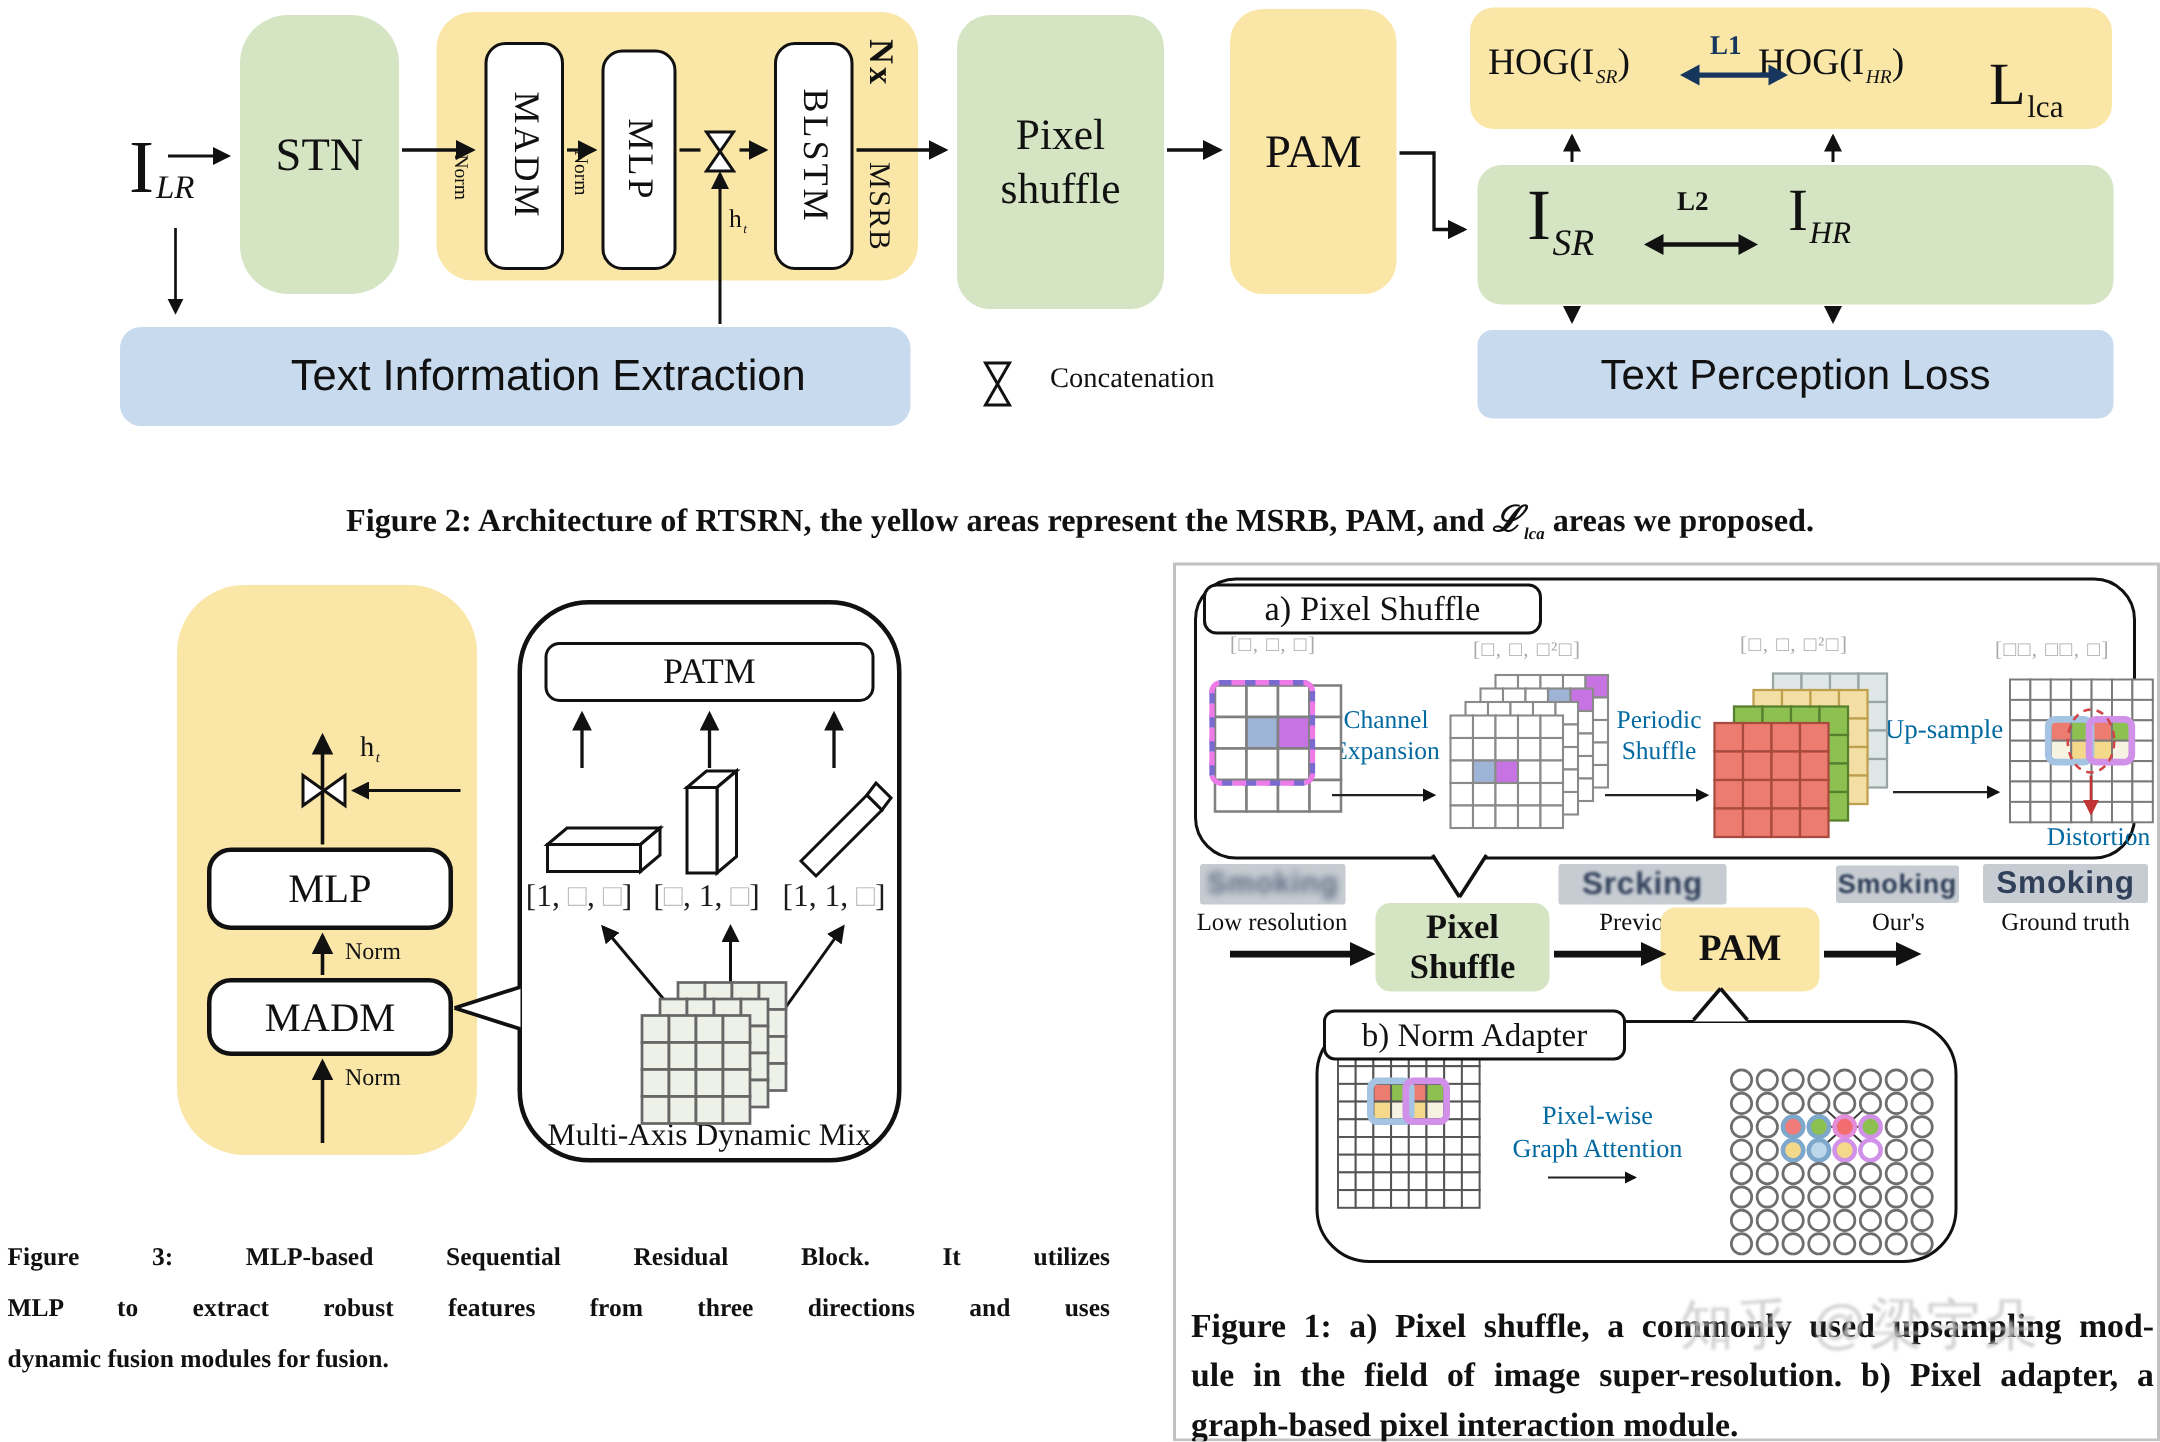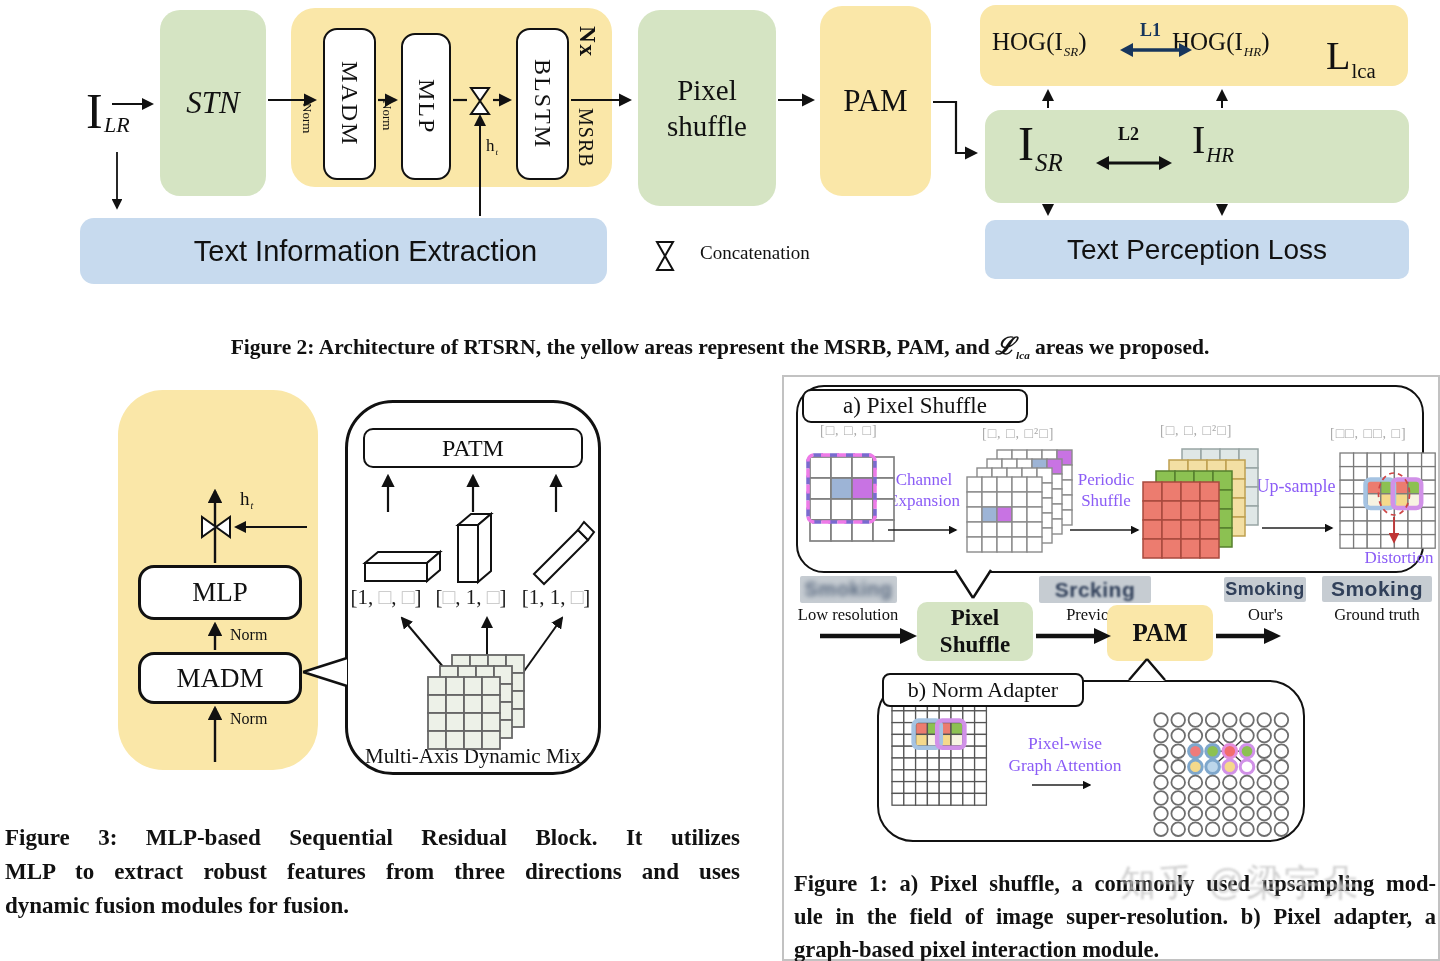--- a/index.html
+++ b/index.html
@@ -15,21 +15,21 @@
   .sans{font-family:"Liberation Sans","DejaVu Sans",sans-serif;}
   .sub{font-size:.52em;font-style:italic;vertical-align:-0.45em;margin-left:1px;}
   .b{font-weight:bold;}
   svg.layer{position:absolute;left:0;top:0;pointer-events:none;z-index:5;}
   .z6{z-index:6;}
   .caption{font-weight:bold;}
   .jl{text-align:justify;text-align-last:justify;}
   .shl{color:#a9a9a9;font-size:14px;letter-spacing:1px;white-space:nowrap;}
   .ph{color:#c0c0c0;}
   .mixlabel{font-size:21px;color:#1c1c1c;text-align:center;}
-  .steptxt{font-size:17px;color:#8b5cf6;text-align:center;line-height:1.25;}
+  .steptxt{font-size:17px;color:#0369a1;text-align:center;line-height:1.25;}
   .smk{position:absolute;display:flex;align-items:center;justify-content:center;background:#c6ccd2;
        color:#31405a;font-family:"Liberation Sans","DejaVu Sans",sans-serif;font-weight:700;
        letter-spacing:.5px;border-radius:2px;overflow:hidden;}
   .smklab{position:absolute;font-size:16.5px;text-align:center;color:#111;}
   .wm{position:absolute;z-index:10;font-family:"Liberation Sans","DejaVu Sans",sans-serif;
       color:#c9c9c9;opacity:.85;filter:blur(1.1px);font-size:36px;letter-spacing:2px;pointer-events:none;}
 </style>
 </head>
 <body>
 
@@ -41,21 +41,21 @@
           <path d="M0,0L6,3L0,6z" fill="#111"></path>
         </marker>
     <marker id="mr" markerWidth="6" markerHeight="6" refX="5" refY="3" orient="auto">
           <path d="M0,0L6,3L0,6z" fill="#c03535"></path>
         </marker>
   </defs>
     </svg>
 
   <div class="abs" style="left:0;top:0;width:1440px;height:378px;">
 
-    <div class="box green" style="left:160px;top:10px;width:106px;height:186px;border-radius:20px;font-size:31px;font-style:italic;">
+    <div class="box green" style="left:160px;top:10px;width:106px;height:186px;border-radius:32px;font-size:31px;">
         <span>STN</span>
       </div>
 
     <div class="abs yellow" style="left:291px;top:8px;width:321px;height:179px;border-radius:24px;"></div>
     <div class="box whitebox" style="left:323px;top:28px;width:53px;height:152px;">
         <span class="vt" style="font-size:24px;">MADM</span>
       </div>
     <div class="box whitebox" style="left:401px;top:33px;width:50px;height:147px;">
         <span class="vt" style="font-size:24px;">MLP</span>
       </div>
@@ -151,21 +151,21 @@
     <div class="box" style="left:363px;top:50px;width:220px;height:40px;border:2.5px solid #111;border-radius:10px;font-size:24px;background:#fff;">
         <span>PATM</span>
       </div>
 
     <div class="abs mixlabel" style="left:346px;top:207px;width:80px;">[1, <span class="ph">□</span>, <span class="ph">□</span>]</div>
     <div class="abs mixlabel" style="left:432px;top:207px;width:78px;">[<span class="ph">□</span>, 1, <span class="ph">□</span>]</div>
     <div class="abs mixlabel" style="left:514px;top:207px;width:84px;">[1, 1, <span class="ph">□</span>]</div>
 
     <div class="abs" style="left:350px;top:366px;width:246px;text-align:center;font-size:21px;">Multi-Axis Dynamic Mix</div>
 
-    <div class="abs caption" style="left:5px;top:443px;width:735px;font-size:23px;line-height:34px;">
+    <div class="abs caption" style="left:5px;top:443px;width:735px;font-size:17px;line-height:34px;">
       <div class="jl">Figure 3: MLP-based Sequential Residual Block. It utilizes</div>
       <div class="jl">MLP to extract robust features from three directions and uses</div>
       <div>dynamic fusion modules for fusion.</div>
     </div>
 
     <svg class="layer" width="782" height="583">
       <path d="M215,384 V330" stroke="#111" stroke-width="2.4" fill="none" marker-end="url(#m)"></path>
       <path d="M215,272 V246" stroke="#111" stroke-width="2.4" fill="none" marker-end="url(#m)"></path>
       <path d="M215,185 V113" stroke="#111" stroke-width="2.4" fill="none" marker-end="url(#m)"></path>
       <path d="M307,149 H236" stroke="#111" stroke-width="2" fill="none" marker-end="url(#m)"></path>

